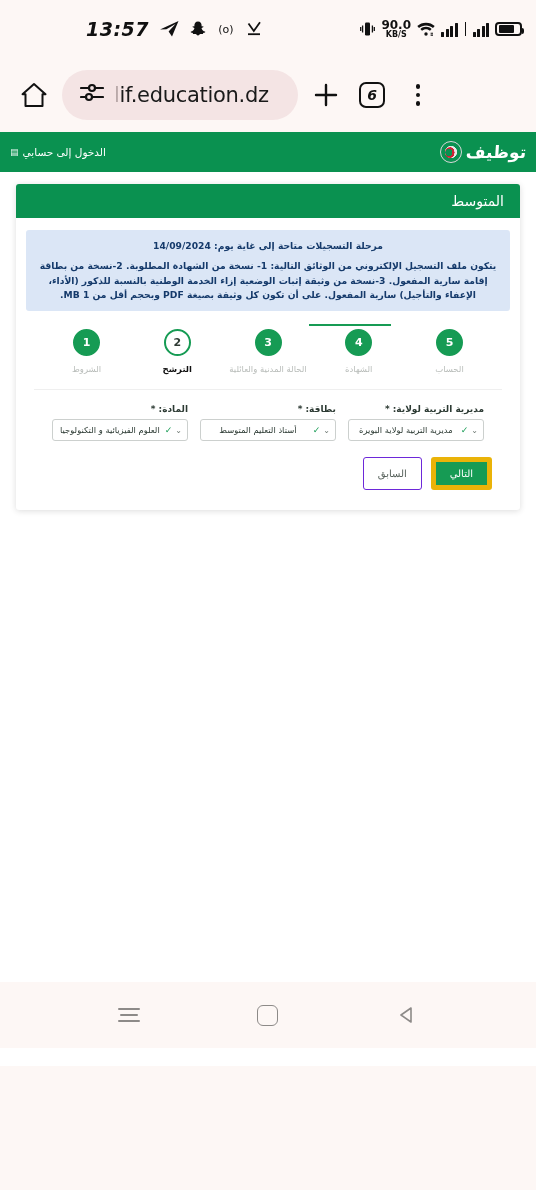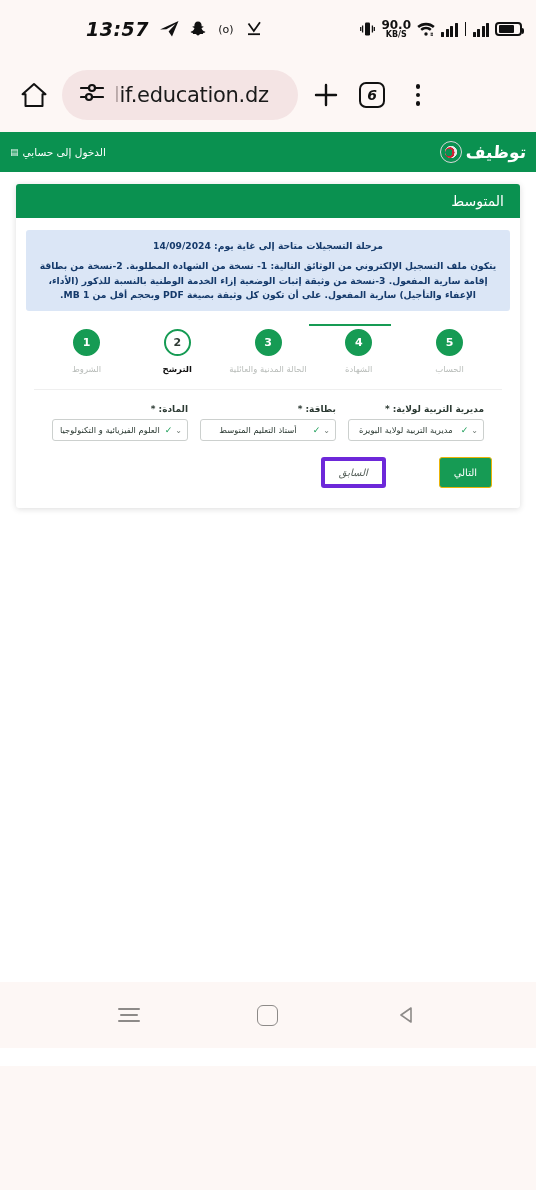--- a/index.html
+++ b/index.html
@@ -136,22 +136,22 @@
   .select .check { font-size: 9px; color:#169b54; flex:0 0 auto; font-weight:700; }
   .select .val {
     font-size: 8.4px; color:#2c3a33; white-space:nowrap; overflow:hidden;
     text-overflow: clip; flex: 1 1 auto; text-align:center;
   }
 
   .btnrow { display:flex; direction: rtl; gap: 9px; padding: 16px 18px 4px 18px; }
   .btn {
     font-size: 10px; padding: 5px 14px; border-radius: 3px; line-height:1.3;
   }
-  .btn-next { background:#169b54; color:#fff; border:1px solid #eab308;margin-left:44px; }
-  .btn-prev { background:#fff; color:#56605a; border:4px solid #6d28d9;font-style:italic; }
+  .btn-next { background:#169b54; color:#fff; border:5px solid #eab308; }
+  .btn-prev { background:#fff; color:#56605a; border:1px solid #6d28d9; }
 
   
   .navbar {
     position:absolute; bottom:0; left:0; width:536px; height:66px;
     background:#fdf7f5; display:flex; align-items:center; justify-content:space-around;
     direction: ltr; padding: 0 60px;
   }
   .nav-ico { width: 44px; height: 44px; display:flex; align-items:center; justify-content:center; }
   .nav-recents { display:flex; flex-direction:column; gap:4px; }
   .nav-recents i { display:block; width: 22px; height: 1.8px; background:#8d8a88; border-radius:1px; }

